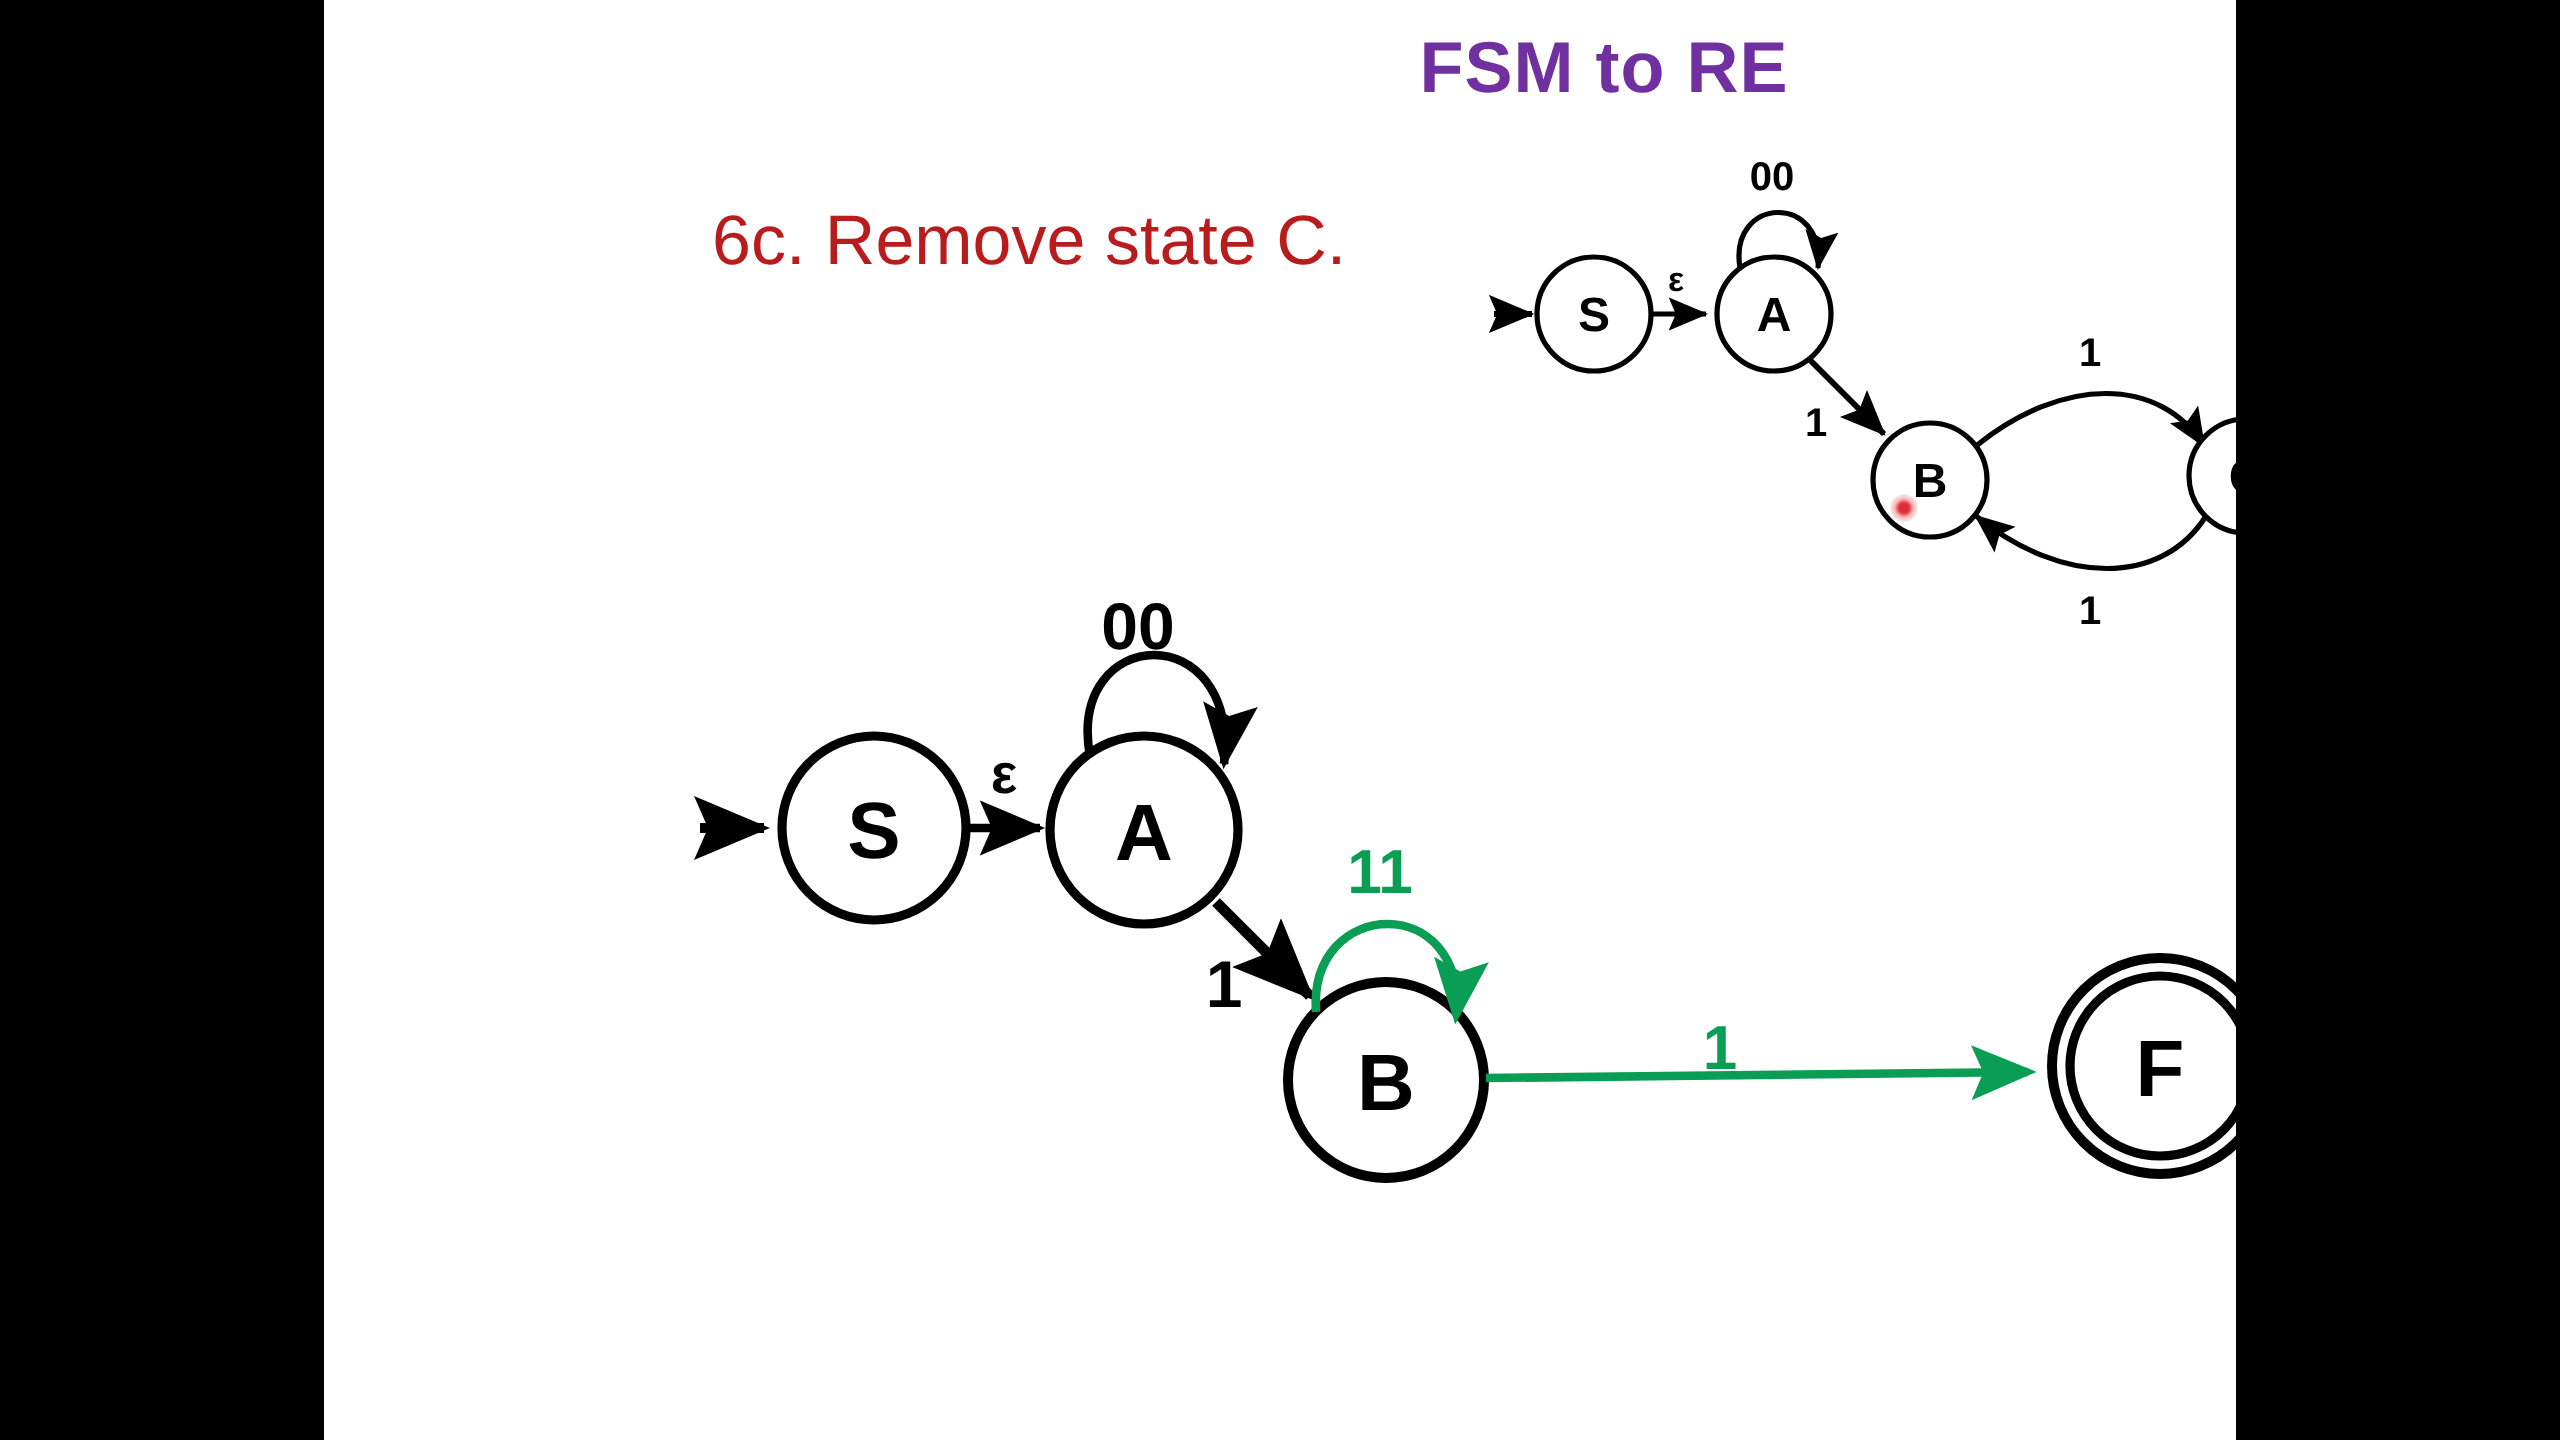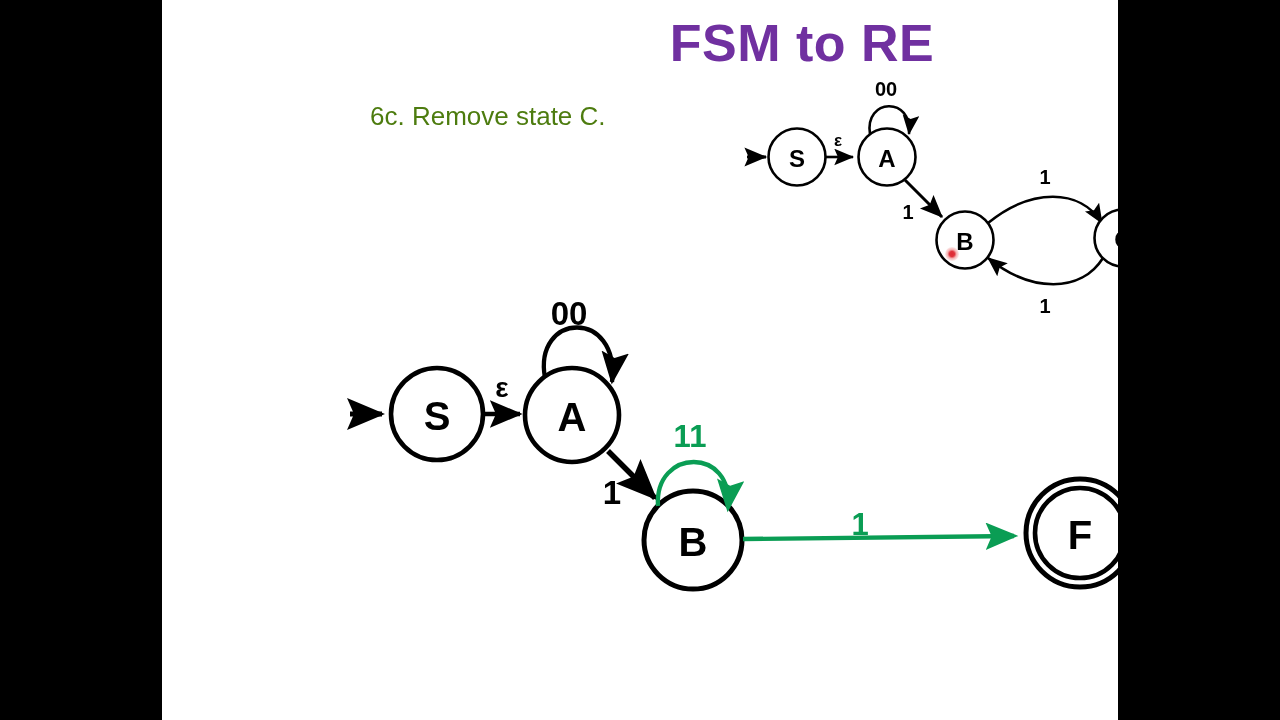--- a/index.html
+++ b/index.html
@@ -40,32 +40,32 @@
     background: #000000;
   }
   #slide-title {
     position: absolute;
     left: 162px;
     top: 13px;
     width: 956px;
     text-align: center;
     font-family: "Liberation Sans", sans-serif;
     font-weight: bold;
-    font-size: 52px;
+    font-size: 36px;
     letter-spacing: 0.5px;
     color: #7030a0;
     white-space: nowrap;
   }
   #step-text {
     position: absolute;
-    left: 208px;
+    left: 194px;
     top: 101px;
     font-family: "Liberation Sans", sans-serif;
-    font-size: 26px;
-    color: #4d7c0f;
+    font-size: 35px;
+    color: #b91c1c;
     white-space: nowrap;
   }
   .fsm-svg {
     position: absolute;
     overflow: visible;
   }
   #fsm-small {
     left: 575px;
     top: 60px;
     width: 545px;

